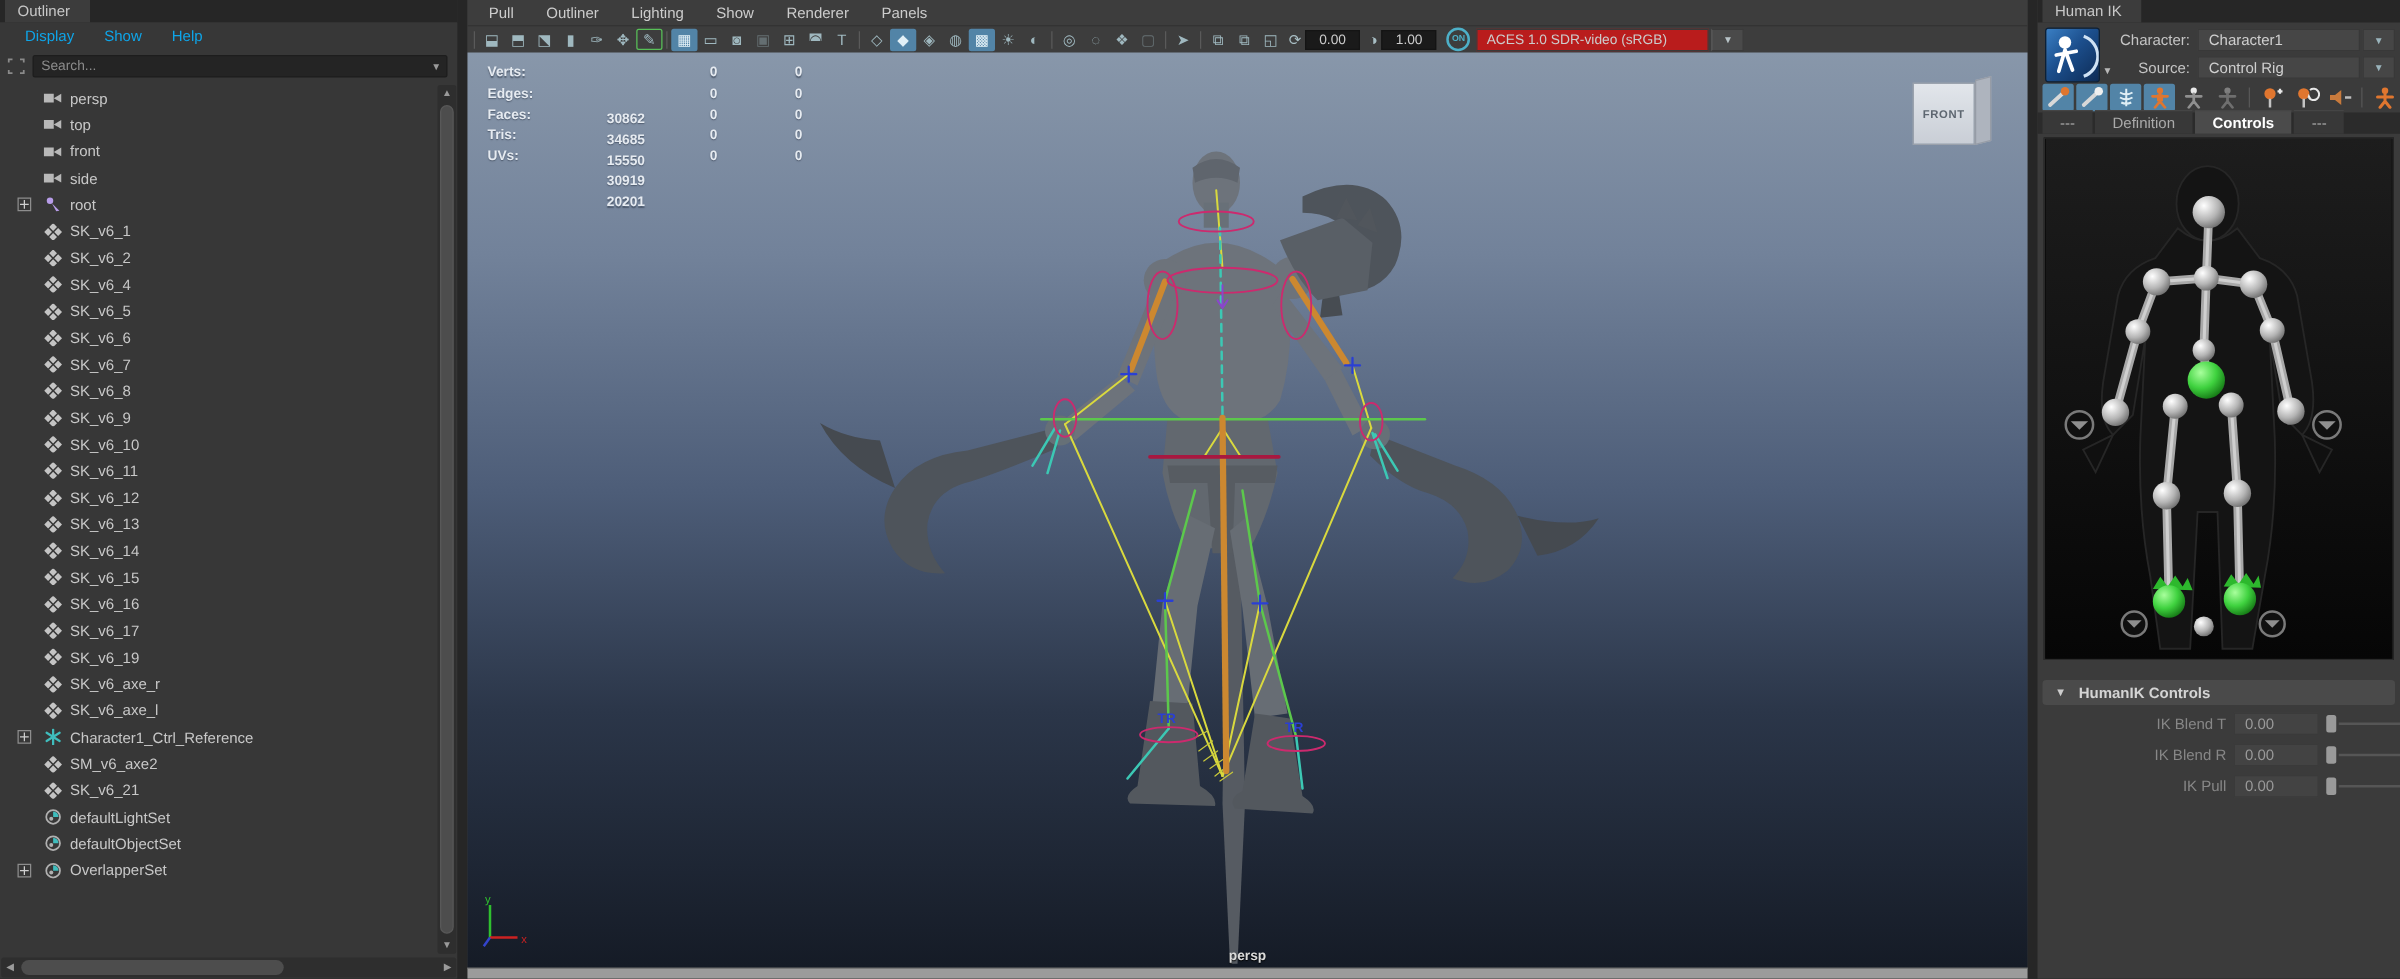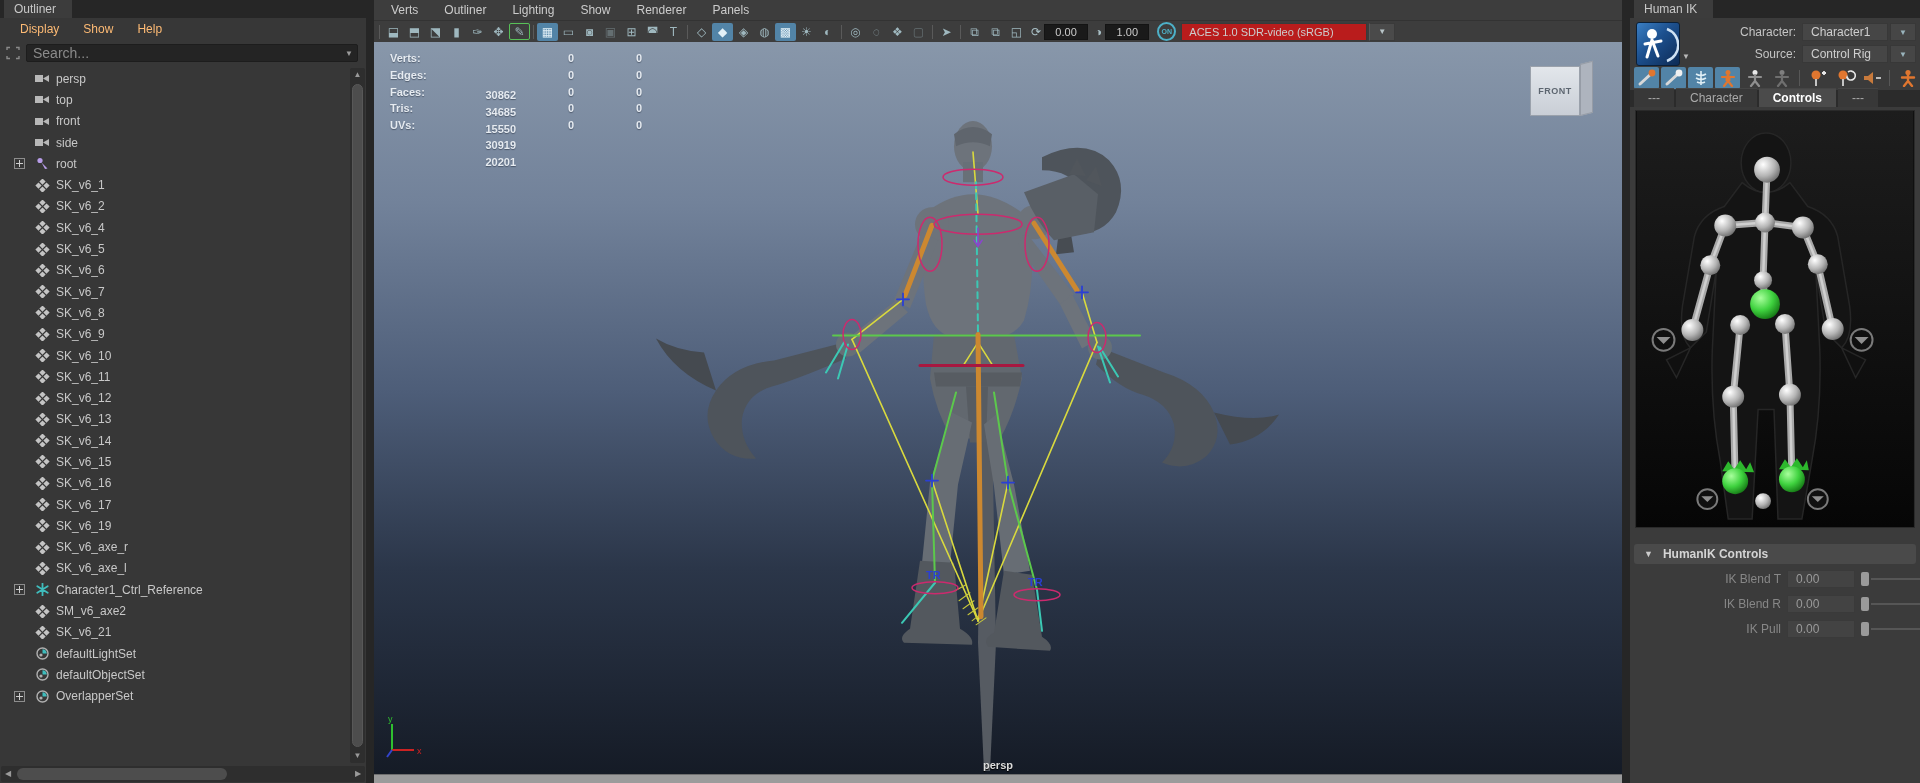--- a/index.html
+++ b/index.html
@@ -7,28 +7,28 @@
     font-family:"Liberation Sans", sans-serif; font-size:12px; color:#cccccc; }
   .page { position:relative; width:1920px; height:783px; }
 
   
   .outliner { position:absolute; left:0; top:0; width:366px; height:783px;
     background:#373737; display:flex; flex-direction:column; }
   .tabstrip { height:18px; background:#262626; display:flex; align-items:flex-end; }
   .paneltab { background:#3c3c3c; color:#c8c8c8; font-size:12px; padding:2px 16px 2px 10px;
     margin-left:4px; border-top:1px solid #4a4a4a; white-space:nowrap; }
   .o-menubar { height:22px; display:flex; align-items:center; padding-left:8px; background:#373737; }
-  .o-menu { padding:3px 12px; color:#fdba74; cursor:default; }
+  .o-menu { padding:3px 12px; color:#0ea5e9; cursor:default; }
   .o-searchrow { height:26px; display:flex; align-items:center; padding:0 8px 0 4px; gap:4px; }
   .scope-icon { width:18px; height:16px; position:relative; flex:0 0 auto; }
   .scope-icon svg { display:block; }
   .o-search { flex:1; height:18px; position:relative; display:flex; align-items:center;
     background:#242424; border:1px solid #1d1d1d; border-radius:2px; }
   .o-search input { flex:1; background:transparent; border:none; outline:none; color:#bbbbbb;
-    font-family:"Liberation Sans",sans-serif; font-size:14px; padding:0 6px; }
+    font-family:"Liberation Sans",sans-serif; font-size:11px; padding:0 6px; }
   .o-search input::placeholder { color:#8b8b8b; }
   .search-arrow { width:16px; color:#9a9a9a; font-size:8px; text-align:center; }
   .o-body { flex:1; position:relative; overflow:hidden; }
   .tree { position:absolute; left:0; top:2px; right:20px; }
   .trow { height:21.3px; display:flex; align-items:center; color:#c8c8c8; cursor:default; white-space:nowrap; }
   .t-expand { width:11px; height:11px; border:1px solid #8d8d8d; margin-left:14px; flex:0 0 auto;
     position:relative; background:#373737; }
   .t-expand:before { content:""; position:absolute; left:1px; right:1px; top:4px; height:1px; background:#cfcfcf; }
   .t-expand:after  { content:""; position:absolute; top:1px; bottom:1px; left:4px; width:1px; background:#cfcfcf; }
   .t-spacer { width:25px; flex:0 0 auto; }
@@ -88,21 +88,21 @@
   
   .divider-l { position:absolute; left:366px; top:0; width:8px; height:783px; background:#262626; }
   .divider-r { position:absolute; left:1622px; top:0; width:8px; height:783px; background:#262626; }
   .hik { position:absolute; left:1630px; top:0; width:290px; height:783px; background:#3b3b3b;
     display:flex; flex-direction:column; }
   .hk-header { position:relative; height:48px; }
   .hk-logo { position:absolute; left:6px; top:4px; width:44px; height:44px; border-radius:3px;
     background:linear-gradient(135deg,#3a7fc4 0%, #1c4f8d 45%, #0d2b55 100%); border:1px solid #0b2038; }
   .hk-logo-arrow { position:absolute; left:52px; top:34px; font-size:8px; color:#b8b8b8; }
   .hk-row { position:absolute; left:58px; right:4px; height:20px; display:flex; align-items:center; }
-  .hk-row-label { width:70px; text-align:right; color:#c4c4c4; padding-right:6px;margin-left:44px; }
+  .hk-row-label { width:70px; text-align:right; color:#c4c4c4; padding-right:6px; }
   .hk-select { flex:1; height:18px; background:#464646; border:1px solid #383838; display:flex;
     align-items:center; padding-left:8px; color:#cfcfcf; }
   .hk-select-arrow { width:26px; height:18px; background:#464646; border:1px solid #383838; margin-left:2px;
     display:flex; align-items:center; justify-content:center; color:#9ab4bc; font-size:8px; }
   .hk-toolbar { height:24px; display:flex; align-items:center; padding-left:4px; gap:2px; }
   .hk-tbtn { width:25px; height:22px; border-radius:2px; display:flex; align-items:center; justify-content:center; }
   .hk-tbtn.active { background:#5284a7; }
   .hk-tsep { width:1px; height:16px; background:#575757; margin:0 3px; }
   .hk-tabs { height:17px; background:#2b2b2b; display:flex; align-items:flex-end; padding-left:4px; gap:2px; }
   .hk-tab { padding:2px 14px; background:#383838; color:#aaaaaa; font-size:12px; border-top:1px solid #454545; }
@@ -550,21 +550,21 @@
       <div class="hs-thumb"></div>
       <span class="hs-arrow" style="right:0">▶</span>
     </div>
   </div>
 
   <div class="divider-l"></div>
   <div class="divider-r"></div>
 
   <div class="viewport">
     <div class="v-menubar" id="viewport-menus">
-        <div class="v-menu">Verts</div>
+        <div class="v-menu">Pull</div>
         <div class="v-menu">Outliner</div>
         <div class="v-menu">Lighting</div>
         <div class="v-menu">Show</div>
         <div class="v-menu">Renderer</div>
         <div class="v-menu">Panels</div>
       </div>
     <div class="v-toolbar" id="viewport-toolbar">
         <div class="tb-sep"></div>
         <div class="tb-btn">⬓</div>
         <div class="tb-btn">⬒</div>
@@ -852,21 +852,21 @@
         <div class="hk-tsep"></div>
         <div class="hk-tbtn">
           <svg width="20" height="18">
             <circle cx="10" cy="3.5" r="2.6" fill="#e0762f"></circle>
             <path d="M10 6 L10 12 M4 8.5 L16 8.5 M10 12 L6 17 M10 12 L14 17" stroke="#e0762f" stroke-width="2.4" stroke-linecap="round"></path>
           </svg>
         </div>
       </div>
     <div class="hk-tabs" id="hk-tabs">
         <div class="hk-tab">---</div>
-        <div class="hk-tab">Character</div>
+        <div class="hk-tab">Definition</div>
         <div class="hk-tab active">Controls</div>
         <div class="hk-tab">---</div>
       </div>
 
     <div class="hk-map">
       <svg width="278" height="416" viewBox="0 0 278 418">
         <defs>
           <radialGradient id="jg" cx="35%" cy="30%" r="75%">
             <stop offset="0%" stop-color="#ffffff"></stop>
               <stop offset="60%" stop-color="#b4b4b4"></stop>

